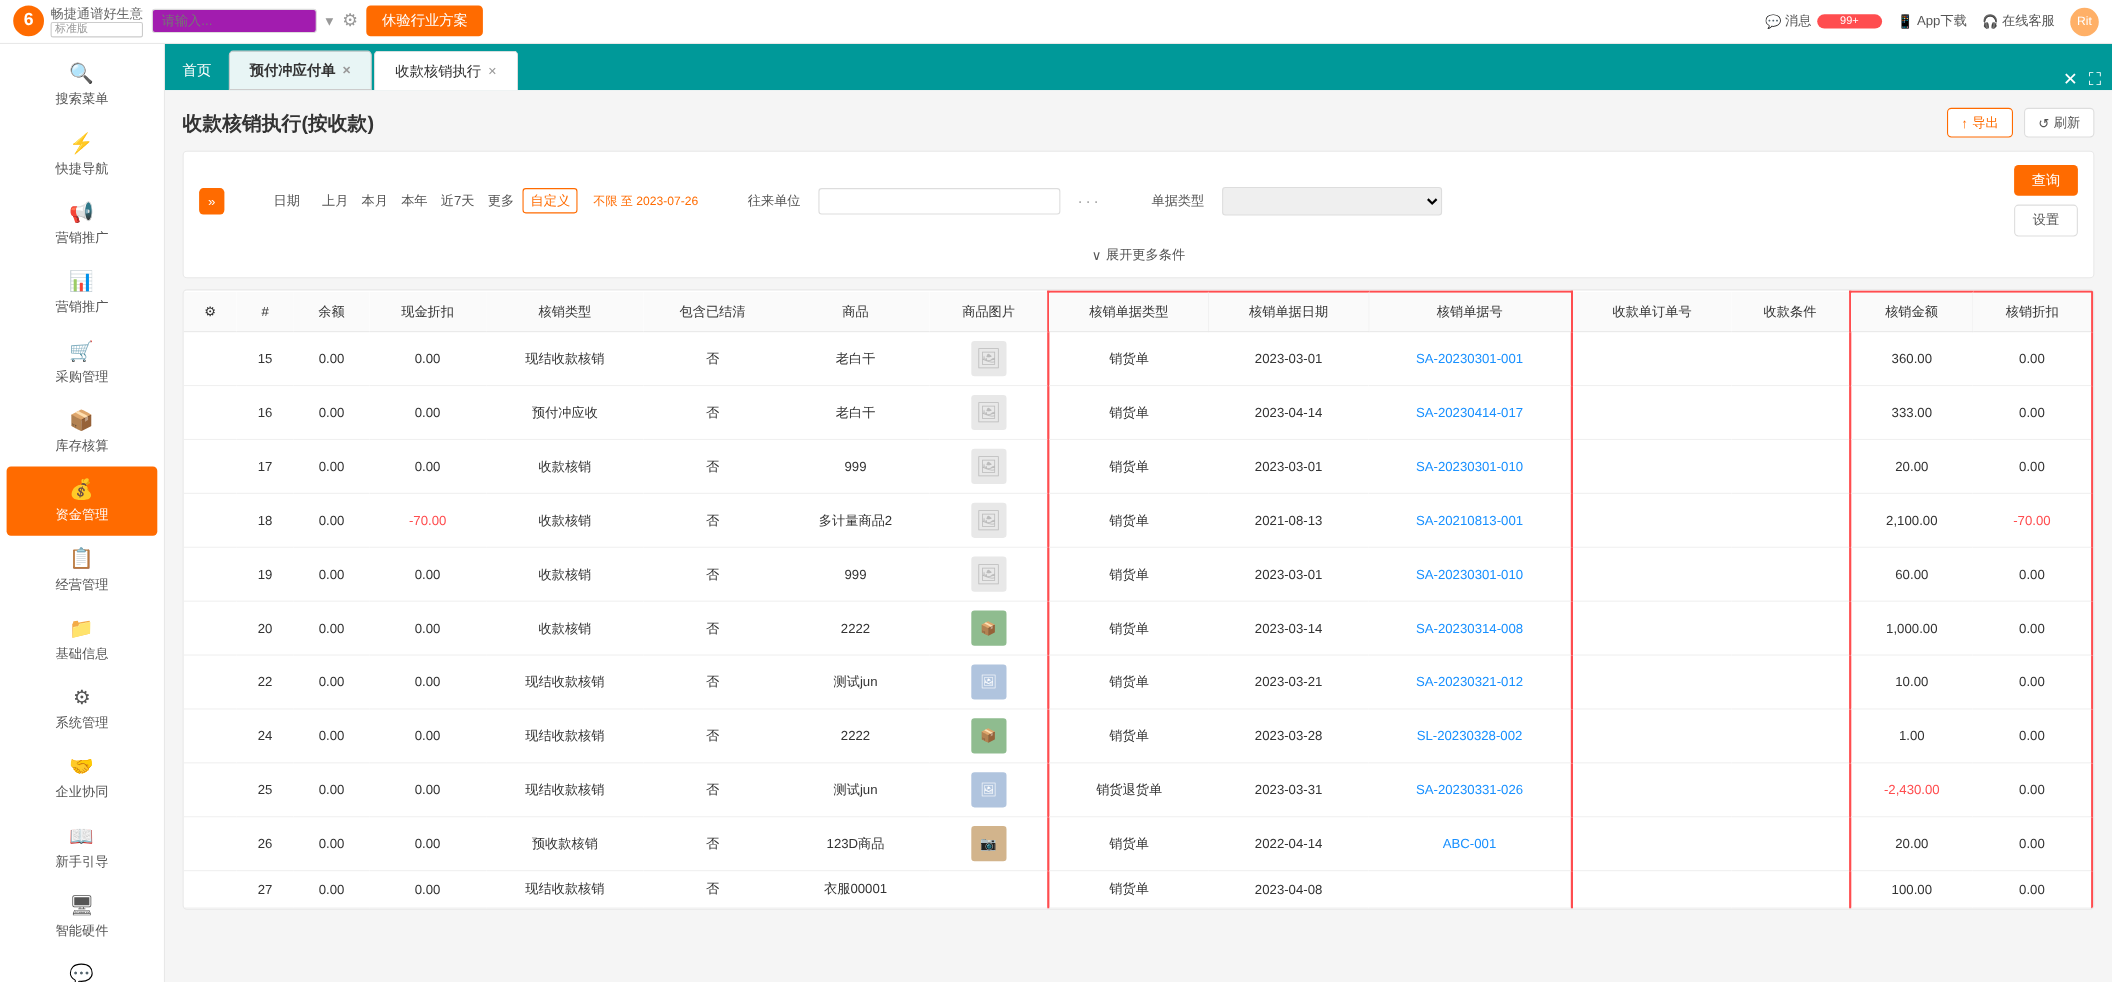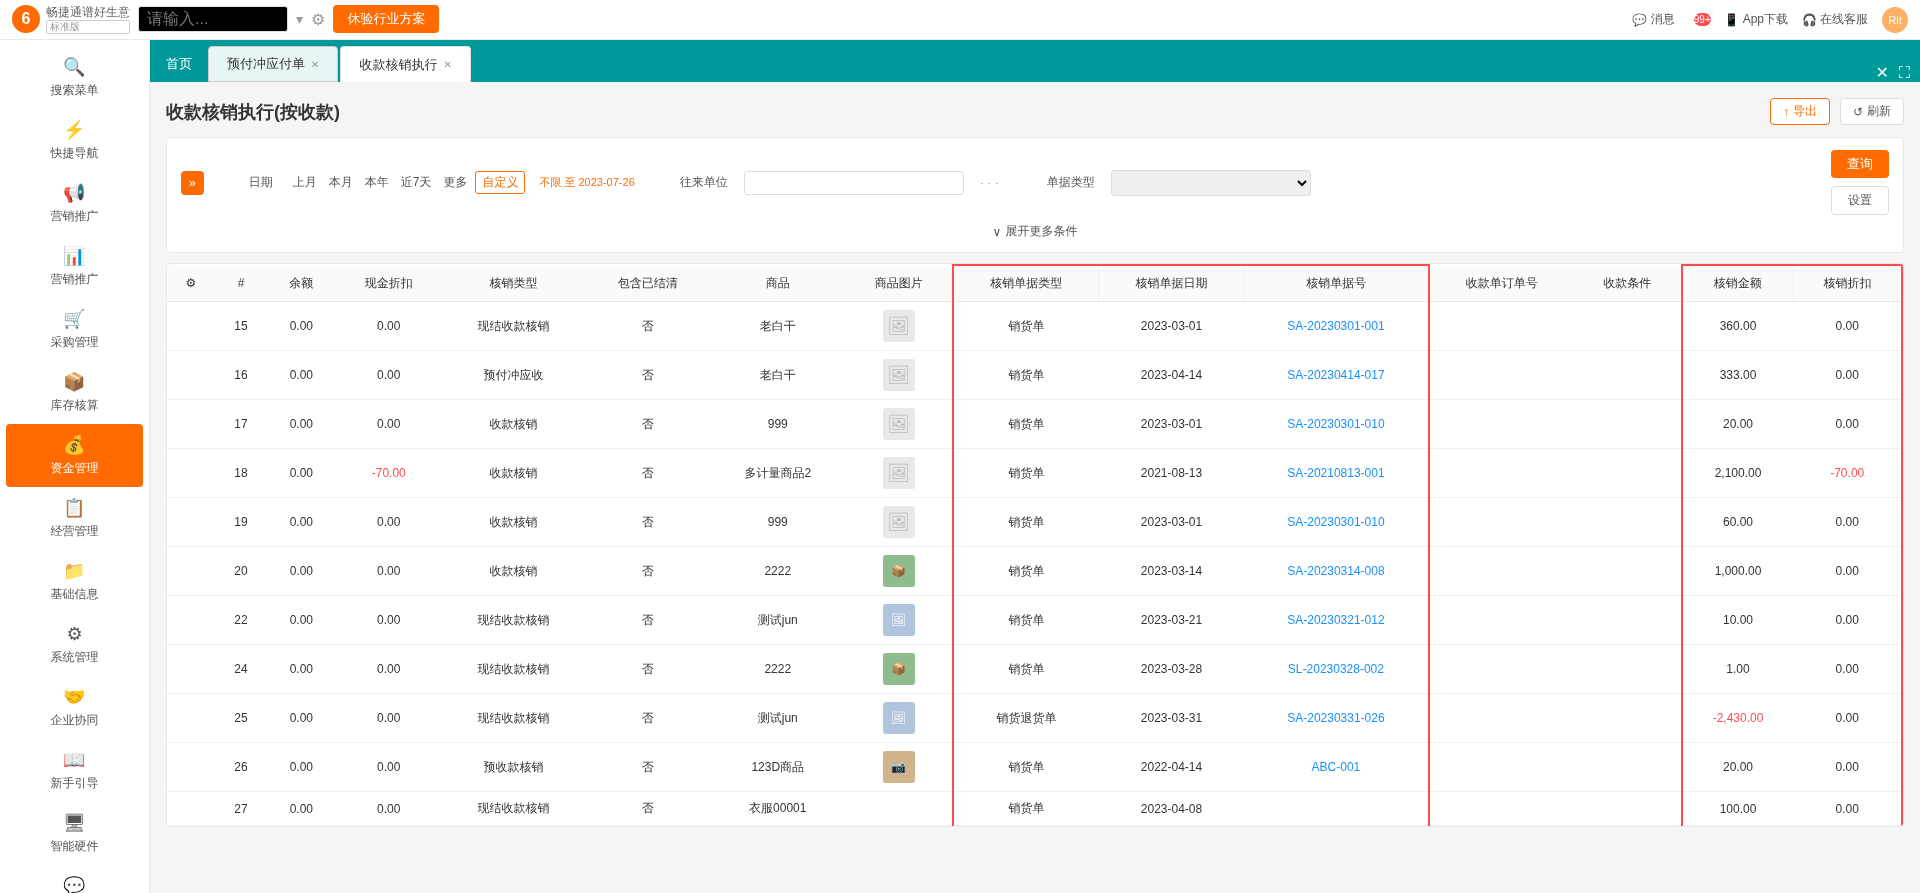--- a/index.html
+++ b/index.html
@@ -13,24 +13,24 @@
       display: flex;
       align-items: center;
       padding: 0 12px;
       gap: 10px;
     }
     .top-bar-left { display: flex; align-items: center; gap: 8px; flex: 1; }
     .top-bar-brand { display: flex; align-items: center; gap: 6px; }
     .brand-icon { width: 28px; height: 28px; background: #ff6b00; border-radius: 50%; display: flex; align-items: center; justify-content: center; color: white; font-size: 16px; font-weight: bold; }
     .brand-text { font-size: 12px; color: #666; }
     .version-tag { font-size: 10px; color: #999; border: 1px solid #ccc; border-radius: 2px; padding: 0 3px; }
-    .top-bar-input { border: 1px solid #ddd; border-radius: 3px; padding: 3px 8px; font-size: 16px; width: 150px; color: #999; background: #000000; }
+    .top-bar-input { border: 1px solid #ddd; border-radius: 3px; padding: 3px 8px; font-size: 12px; width: 150px; color: #999; background: #a21caf; }
     .btn-industry { background: #ff6b00; color: white; border: none; padding: 5px 14px; border-radius: 4px; cursor: pointer; font-size: 13px; }
     .top-bar-right { display: flex; align-items: center; gap: 14px; font-size: 12px; color: #555; }
-    .badge-99 { background: #ff4d4f; color: white; font-size: 10px; border-radius: 8px; padding: 1px 0; margin-left: 16px; }
+    .badge-99 { background: #ff4d4f; color: white; font-size: 10px; border-radius: 8px; padding: 1px 21px; margin-left: 2px; }
     .top-right-item { display: flex; align-items: center; gap: 3px; cursor: pointer; }
     .avatar-circle { width: 26px; height: 26px; background: #ffb067; border-radius: 50%; display: flex; align-items: center; justify-content: center; font-size: 11px; color: white; }
 
     
     .app-layout { display: flex; height: calc(100vh - 40px); }
 
     
     .sidebar { width: 150px; background: #fff; border-right: 1px solid #e8e8e8; display: flex; flex-direction: column; padding-top: 6px; }
     .sidebar-item { display: flex; flex-direction: column; align-items: center; padding: 10px 0; cursor: pointer; font-size: 12px; color: #555; gap: 4px; }
     .sidebar-item.active { background: #ff6b00; color: white; border-radius: 4px; margin: 0 6px; }
@@ -45,20 +45,21 @@
       align-items: center;
       gap: 6px;
       cursor: pointer;
       font-size: 13px;
       color: #555;
       border: 1px solid #ddd;
       border-bottom: none;
       background: #f0f0f0;
       margin-right: 2px;
       border-radius: 4px 4px 0 0;
+      font-weight: bold;
     }
     .tab-item.active {
       background: #fff;
       color: #333;
       font-weight: 500;
     }
     .tab-home {
       height: 36px;
       padding: 0 18px;
       display: flex;

